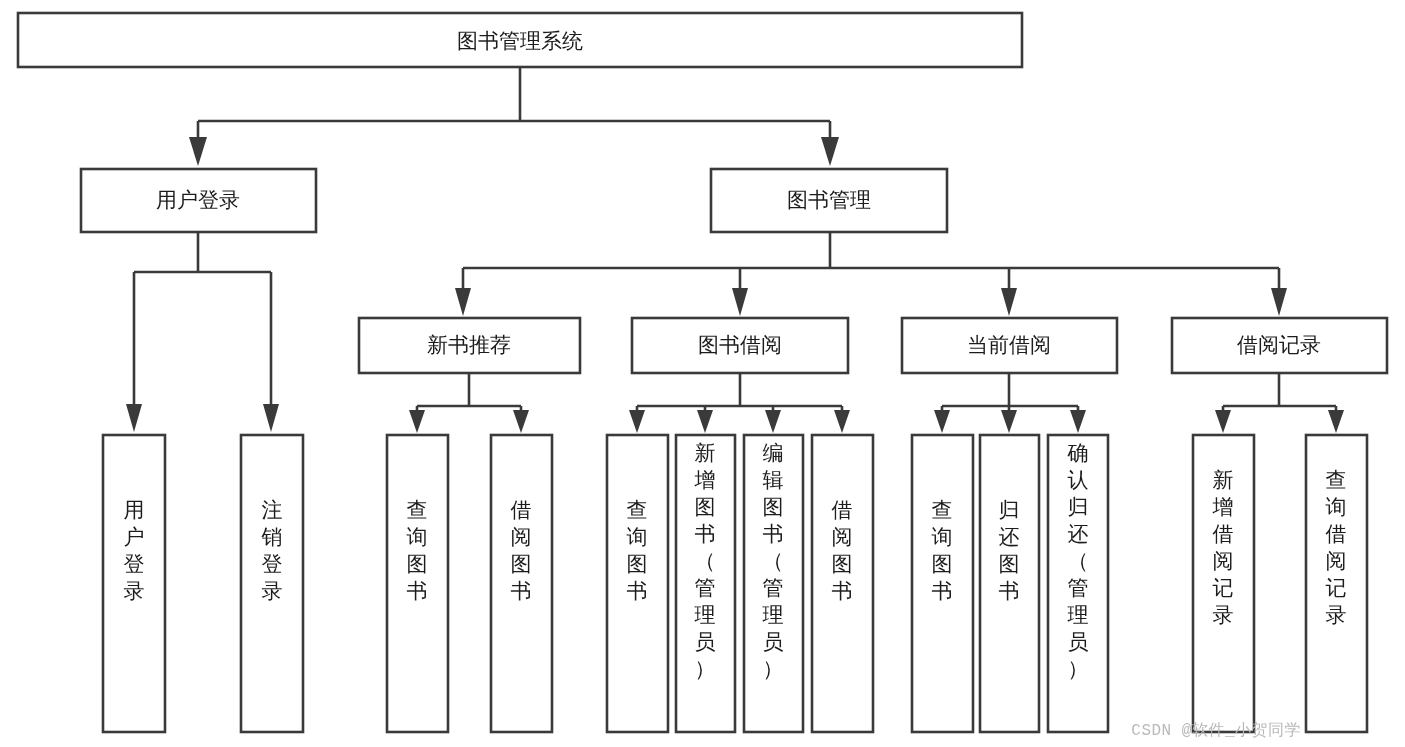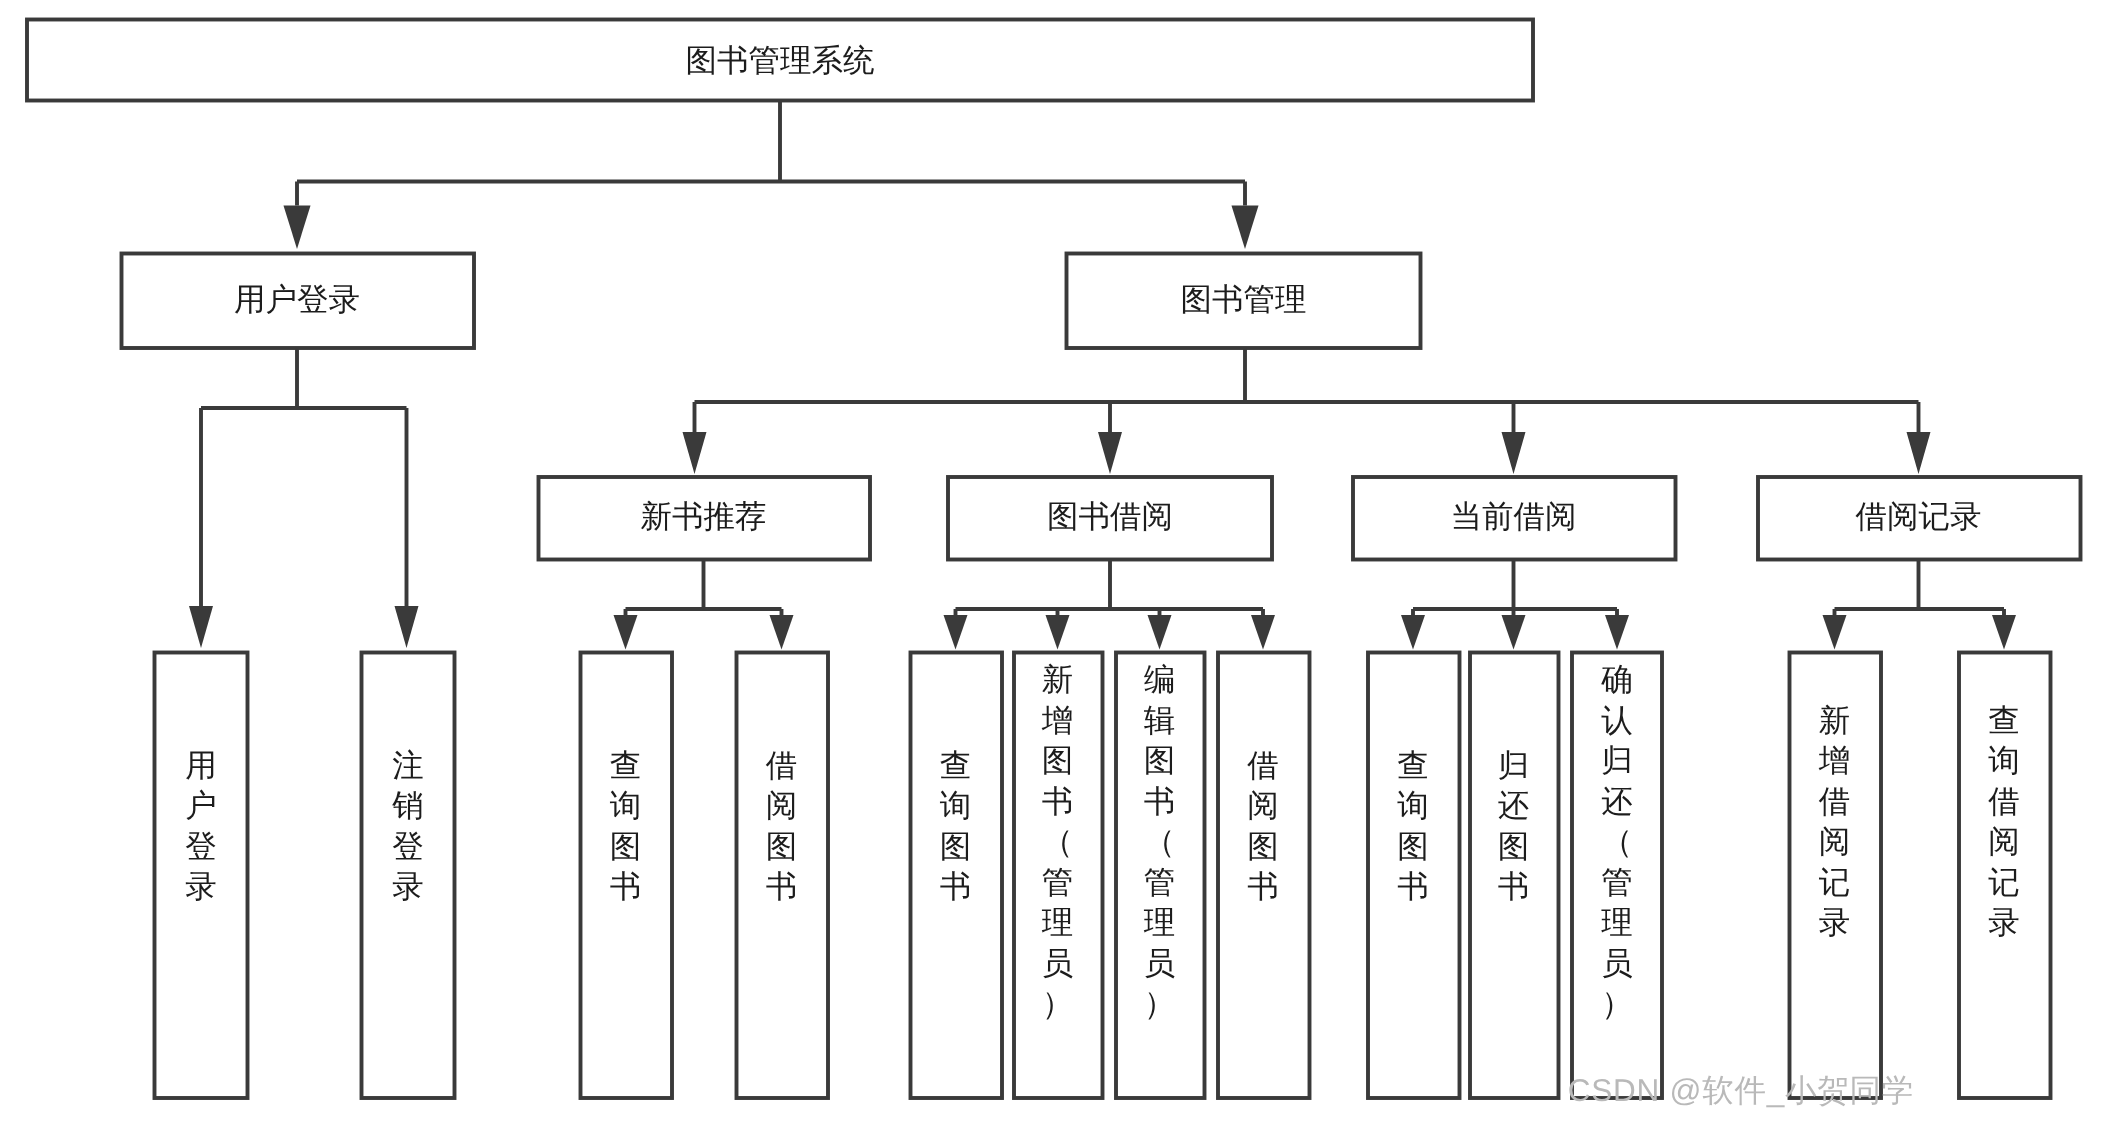--- a/index.html
+++ b/index.html
@@ -50,24 +50,24 @@
     white-space: pre;
   }
   .node-label-vertical {
     font-family: "Liberation Sans", "DejaVu Sans", sans-serif;
     fill: #1c1c1c;
     font-size: 21px;
     text-anchor: middle;
   }
   .watermark {
     position: absolute;
-    right: 25px;
+    right: 0;
     bottom: 6px;
-    font-family: Liberation Sans, sans-serif;
-    font-size: 21px;
+    font-family: Liberation Mono, monospace;
+    font-size: 16px;
     color: #b9b9b9;
     letter-spacing: 0.5px;
     user-select: none;
     pointer-events: none;
   }
 </style>
 </head>
 <body>
 
 <div id="diagram-root">

